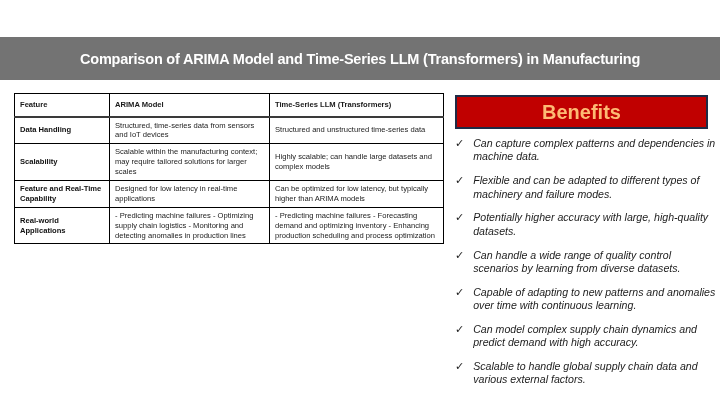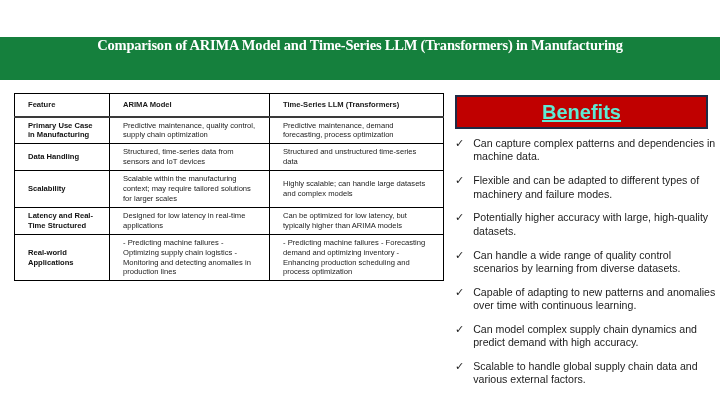--- a/index.html
+++ b/index.html
@@ -9,38 +9,38 @@
     font-family: "Liberation Sans", sans-serif;
     position: relative;
     overflow: hidden;
   }
   .slide { position: absolute; inset: 0; }
 
   
   .title-bar {
     position: absolute; left: 0; top: 37px;
     width: 720px; height: 43px;
-    background: #15803d;
-    display: flex; justify-content: center; font-family: Liberation Serif, serif;
+    background: #737373;
+    display: flex; align-items: center; justify-content: center;
   }
   .title-bar h1 {
     color: #ffffff; font-size: 14.5px; font-weight: 700;
     letter-spacing: -0.2px; white-space: nowrap;
   }
 
   
   table.cmp {
     position: absolute; left: 14px; top: 93px;
     width: 429px; border-collapse: collapse; table-layout: fixed;
     font-size: 7.6px; line-height: 1.3; color: #1a1a1a;
     border: 1.5px solid #000;
   }
   table.cmp th, table.cmp td {
     border: 1px solid #000;
-    padding: 3px 13px;
+    padding: 3px 5px;
     vertical-align: middle;
     text-align: left;
     word-wrap: break-word;
   }
   table.cmp thead th {
     font-weight: 700; height: 23px;
     border-bottom: 2px solid #3a3a3a;
   }
   table.cmp td.feat { font-weight: 700; }
   table.cmp td { color: #222222; }
@@ -50,33 +50,33 @@
 
   
   .benefits-header {
     position: absolute; left: 455px; top: 95px;
     width: 253px; height: 34px;
     background: #C00000;
     border: 2px solid #1f2b45;
     display: flex; align-items: center; justify-content: center;
   }
   .benefits-header span {
-    color: #5eead4; font-size: 20px; font-weight: 700; text-decoration: underline;
+    color: #fdba74; font-size: 20px; font-weight: 700;
   }
   .benefits-list {
     position: absolute; left: 455px; top: 137px;
     width: 261px; list-style: none;
   }
   .benefits-list li {
     display: flex; align-items: flex-start; gap: 9px;
     margin-bottom: 10.5px;
     font-size: 10.6px; line-height: 1.26; color: #1c1c1c;
   }
   .chk { flex: 0 0 auto; font-size: 11px; color: #1c1c1c; line-height: 1.2; }
-  .btxt { flex: 1 1 auto; }
+  .btxt { flex: 1 1 auto; font-style: italic; }
 </style>
 </head>
 <body>
 
 <div class="slide">
 
   <header class="title-bar">
     <h1>Comparison of ARIMA Model and Time-Series LLM (Transformers) in Manufacturing</h1>
   </header>
 
@@ -88,36 +88,31 @@
     </colgroup>
     <thead>
       <tr>
         <th>Feature</th>
         <th>ARIMA Model</th>
         <th>Time-Series LLM (Transformers)</th>
       </tr>
     </thead>
     <tbody>
         <tr>
-          <td class="feat">Primary Use Case in Manufacturing</td>
-          <td>Predictive maintenance, quality control, supply chain optimization</td>
-          <td>Predictive maintenance, demand forecasting, process optimization</td>
-        </tr>
-        <tr>
           <td class="feat">Data Handling</td>
           <td>Structured, time-series data from sensors and IoT devices</td>
           <td>Structured and unstructured time-series data</td>
         </tr>
         <tr>
           <td class="feat">Scalability</td>
           <td>Scalable within the manufacturing context; may require tailored solutions for larger scales</td>
           <td>Highly scalable; can handle large datasets and complex models</td>
         </tr>
         <tr>
-          <td class="feat">Latency and Real-Time Structured</td>
+          <td class="feat">Feature and Real-Time Capability</td>
           <td>Designed for low latency in real-time applications</td>
           <td>Can be optimized for low latency, but typically higher than ARIMA models</td>
         </tr>
         <tr>
           <td class="feat">Real-world Applications</td>
           <td>- Predicting machine failures - Optimizing supply chain logistics - Monitoring and detecting anomalies in production lines</td>
           <td>- Predicting machine failures - Forecasting demand and optimizing inventory - Enhancing production scheduling and process optimization</td>
         </tr>
       </tbody>
   </table>

